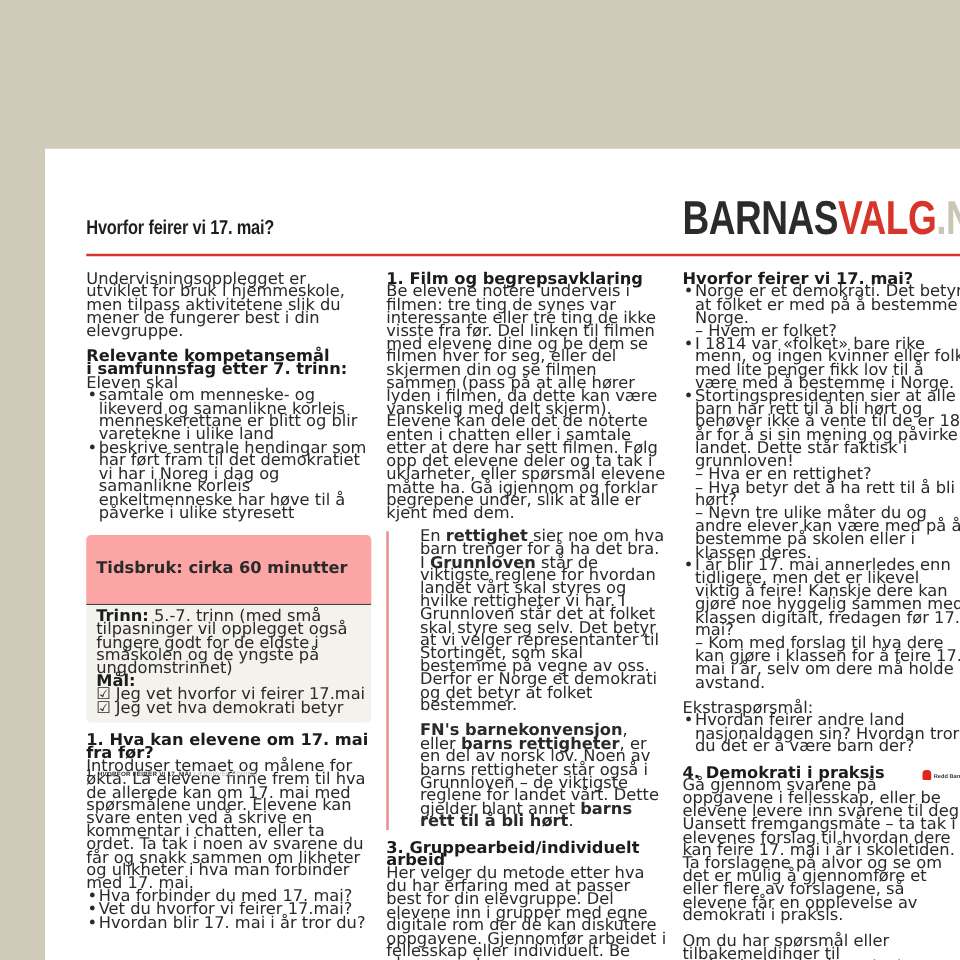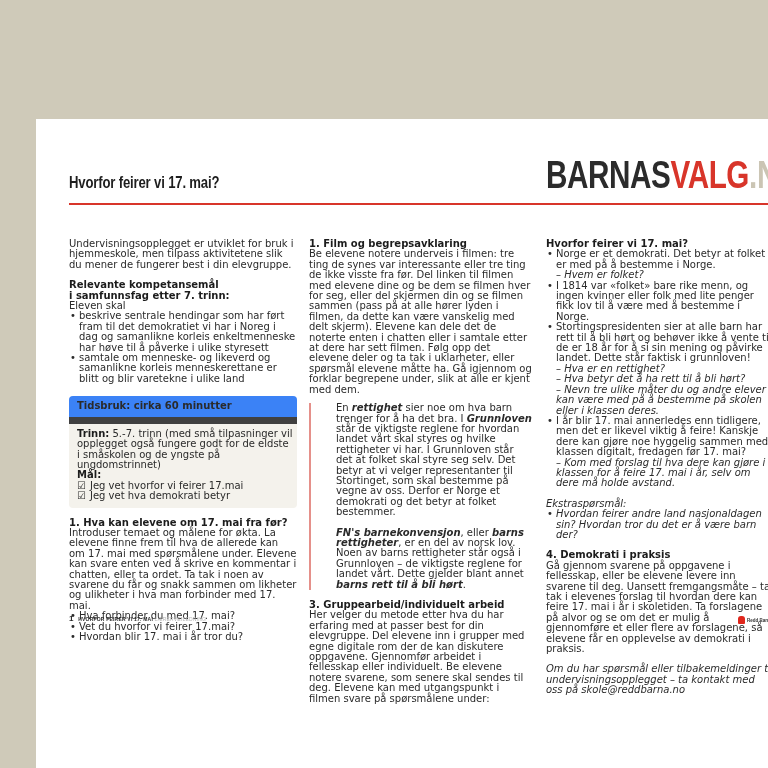--- a/index.html
+++ b/index.html
@@ -32,42 +32,42 @@
     white-space: nowrap; letter-spacing: -0.5px;
   }
   .logo .barnas { color: #2b2b2b; }
   .logo .valg { color: #d8352a; }
   .logo .no { color: #cbc5b4; }
   .rule {
     position: absolute; left: 33px; top: 84px;
     width: 704px; height: 2px; background: #d8352a;
   }
   .col {
-    position: absolute; top: 120px;
-    font-size: 10px; line-height: 10.4px;
+    position: absolute; top: 100px;
+    font-size: 13px; line-height: 10.4px;
   }
   .col1 { left: 33px; width: 228px; }
   .col2 { left: 273px; width: 224px; }
   .col3 { left: 510px; width: 228px; }
   p { margin: 0; }
   .mt { margin-top: 10px; }
   .h { font-weight: bold; color: #1c1c1c; }
   ul { margin: 0; padding-left: 10px; list-style: none; }
   ul li { position: relative; }
   ul li::before { content: "•"; position: absolute; left: -9px; }
-  .it { font-style: italic; }
+  .it { }
   .box {
     margin-top: 12px;
     background: #f4f2ec;
     border-radius: 4px;
   }
   .box-head {
-    background: #3b82f6; padding: 5px 8px;
+    background: #fca5a5; padding: 22px 8px;
     font-weight: bold; border-radius: 4px 4px 0 0;
-    border-bottom: 7px solid #404040;
+    border-bottom: 1px solid #404040;
   }
   .box-body { padding: 5px 4px 6px 8px; }
   .chk::before { content: "\2611"; margin-right: 4px; }
   .quote {
     border-left: 2px solid #e5908a;
     padding-left: 25px; margin-top: 8px;
   }
   .footer {
     position: absolute; left: 33px; top: 495px;
     font-family: "Liberation Sans", sans-serif;
@@ -96,22 +96,22 @@
     <span class="barnas">BARNAS</span><span class="valg">VALG</span><span class="no">.NO</span>
   </div>
   <div class="rule"></div>
 
   <div class="col col1">
     <p>Undervisningsopplegget er utviklet for bruk i hjemmeskole, men tilpass aktivitetene slik du mener de fungerer best i din elevgruppe.</p>
     <p class="h mt">Relevante kompetansemål</p>
     <p class="h">i samfunnsfag etter 7. trinn:</p>
     <p>Eleven skal</p>
     <ul>
+      <li>samtale om menneske- og likeverd og samanlikne korleis menneskerettane er blitt og blir varetekne i ulike land</li>
       <li>beskrive sentrale hendingar som har ført fram til det demokratiet vi har i Noreg i dag og samanlikne korleis enkeltmenneske har høve til å påverke i ulike styresett</li>
-      <li>samtale om menneske- og likeverd og samanlikne korleis menneskerettane er blitt og blir varetekne i ulike land</li>
     </ul>
 
     <div class="box">
       <div class="box-head">Tidsbruk: cirka 60 minutter</div>
       <div class="box-body">
         <p><span class="h">Trinn:</span><span> 5.-7. trinn (med små tilpasninger vil opplegget også fungere godt for de eldste i småskolen og de yngste på ungdomstrinnet)</span></p>
         <p class="h">Mål:</p>
         <p class="chk">Jeg vet hvorfor vi feirer 17.mai</p>
         <p class="chk">Jeg vet hva demokrati betyr</p>
       </div>

